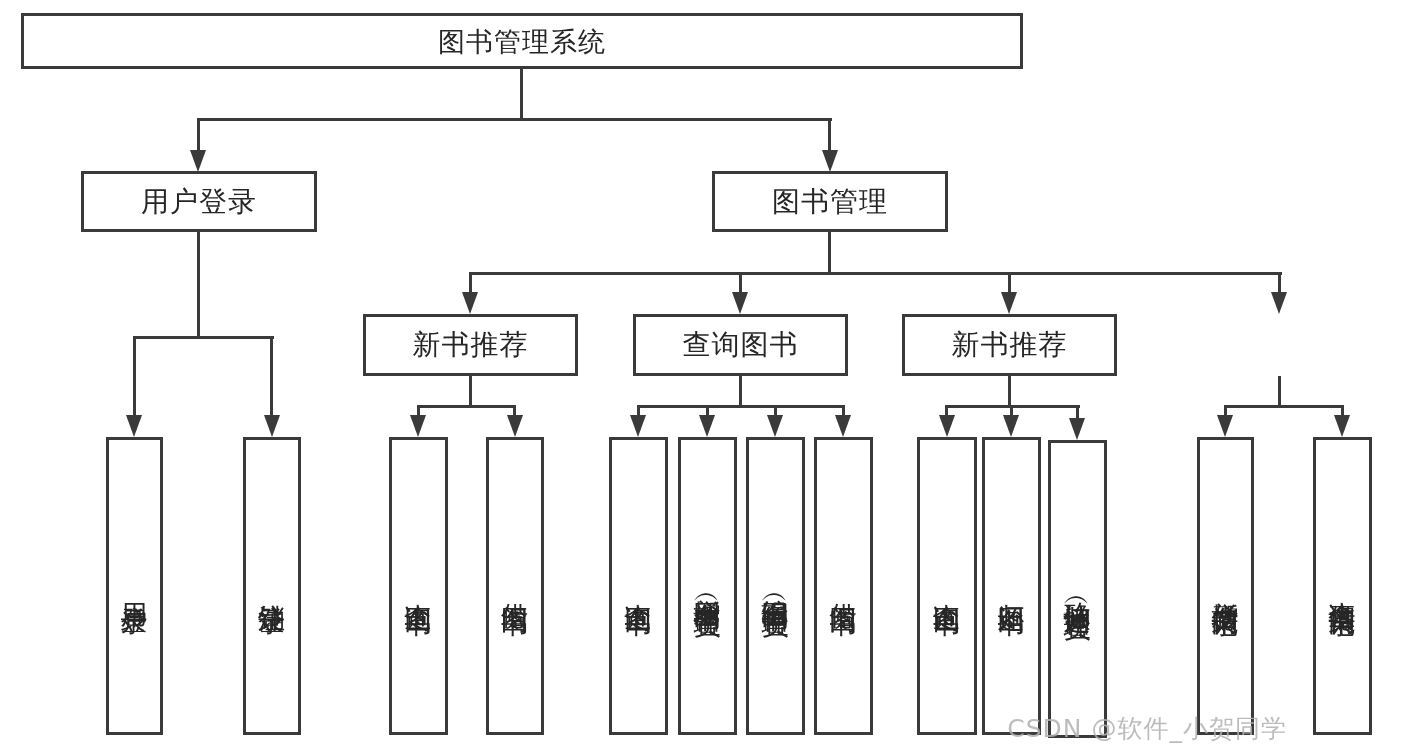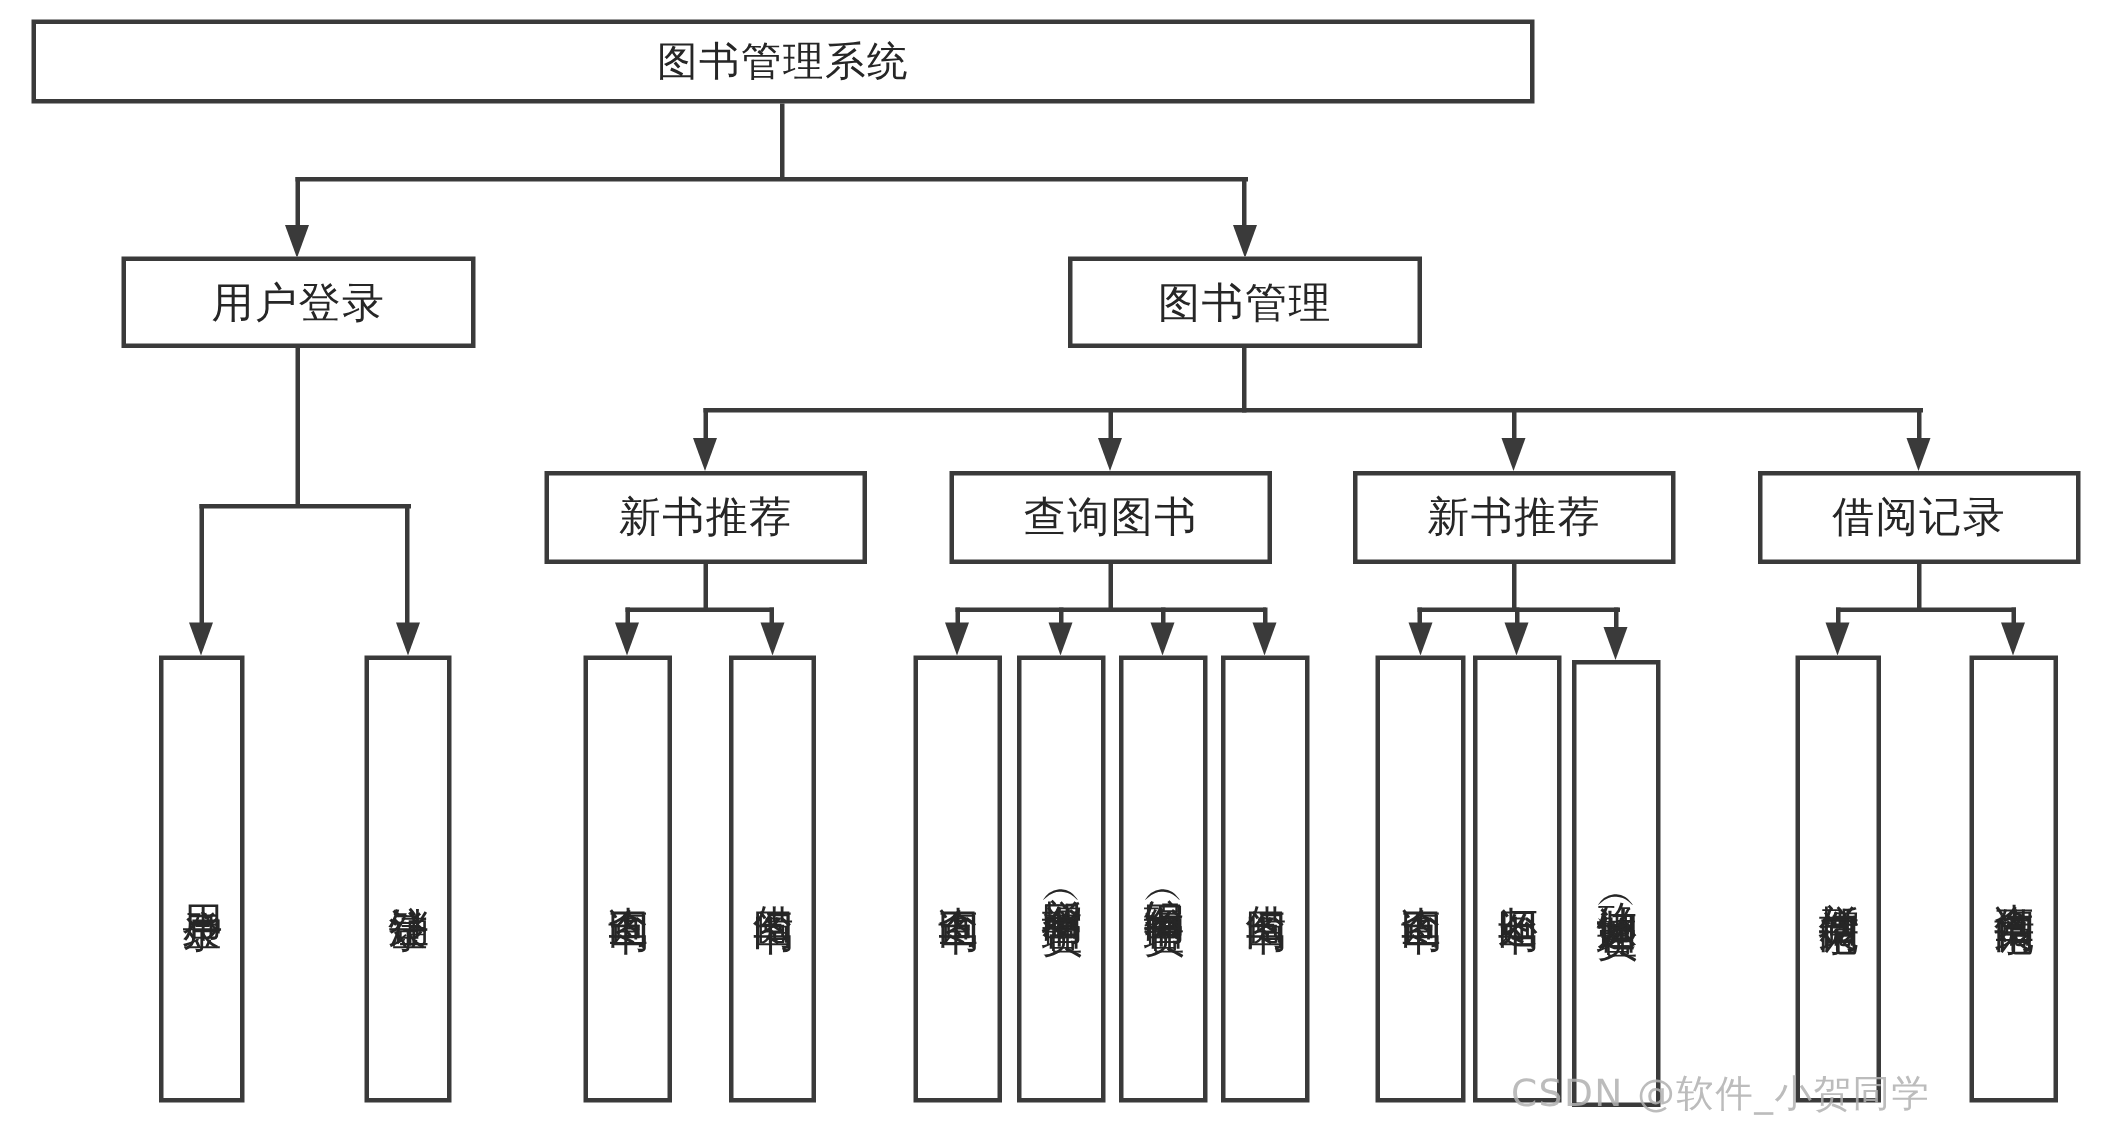--- a/index.html
+++ b/index.html
@@ -69,21 +69,20 @@
   <div class="vl" style="left:739px;top:272px;height:22px;"></div>
   <div class="arw" style="left:732px;top:292px;"></div>
   <div class="vl" style="left:1008px;top:272px;height:22px;"></div>
   <div class="arw" style="left:1001px;top:292px;"></div>
   <div class="vl" style="left:1278px;top:272px;height:22px;"></div>
   <div class="arw" style="left:1271px;top:292px;"></div>
 
   <div class="box" style="left:363px;top:314px;width:215px;height:62px;">新书推荐</div>
   <div class="box" style="left:633px;top:314px;width:215px;height:62px;">查询图书</div>
   <div class="box" style="left:902px;top:314px;width:215px;height:62px;">新书推荐</div>
-  <div class="box" style="left:1172px;top:314px;width:215px;height:62px;">借阅记录</div>
 
   <div class="vl" style="left:469px;top:376px;height:32px;"></div>
   <div class="hl" style="left:417px;top:405px;width:99px;"></div>
   <div class="vl" style="left:417px;top:405px;height:12px;"></div>
   <div class="arw" style="left:410px;top:415px;"></div>
   <div class="vl" style="left:513px;top:405px;height:12px;"></div>
   <div class="arw" style="left:507px;top:415px;"></div>
 
   <div class="vl" style="left:739px;top:376px;height:32px;"></div>
   <div class="hl" style="left:637px;top:405px;width:207px;"></div>

